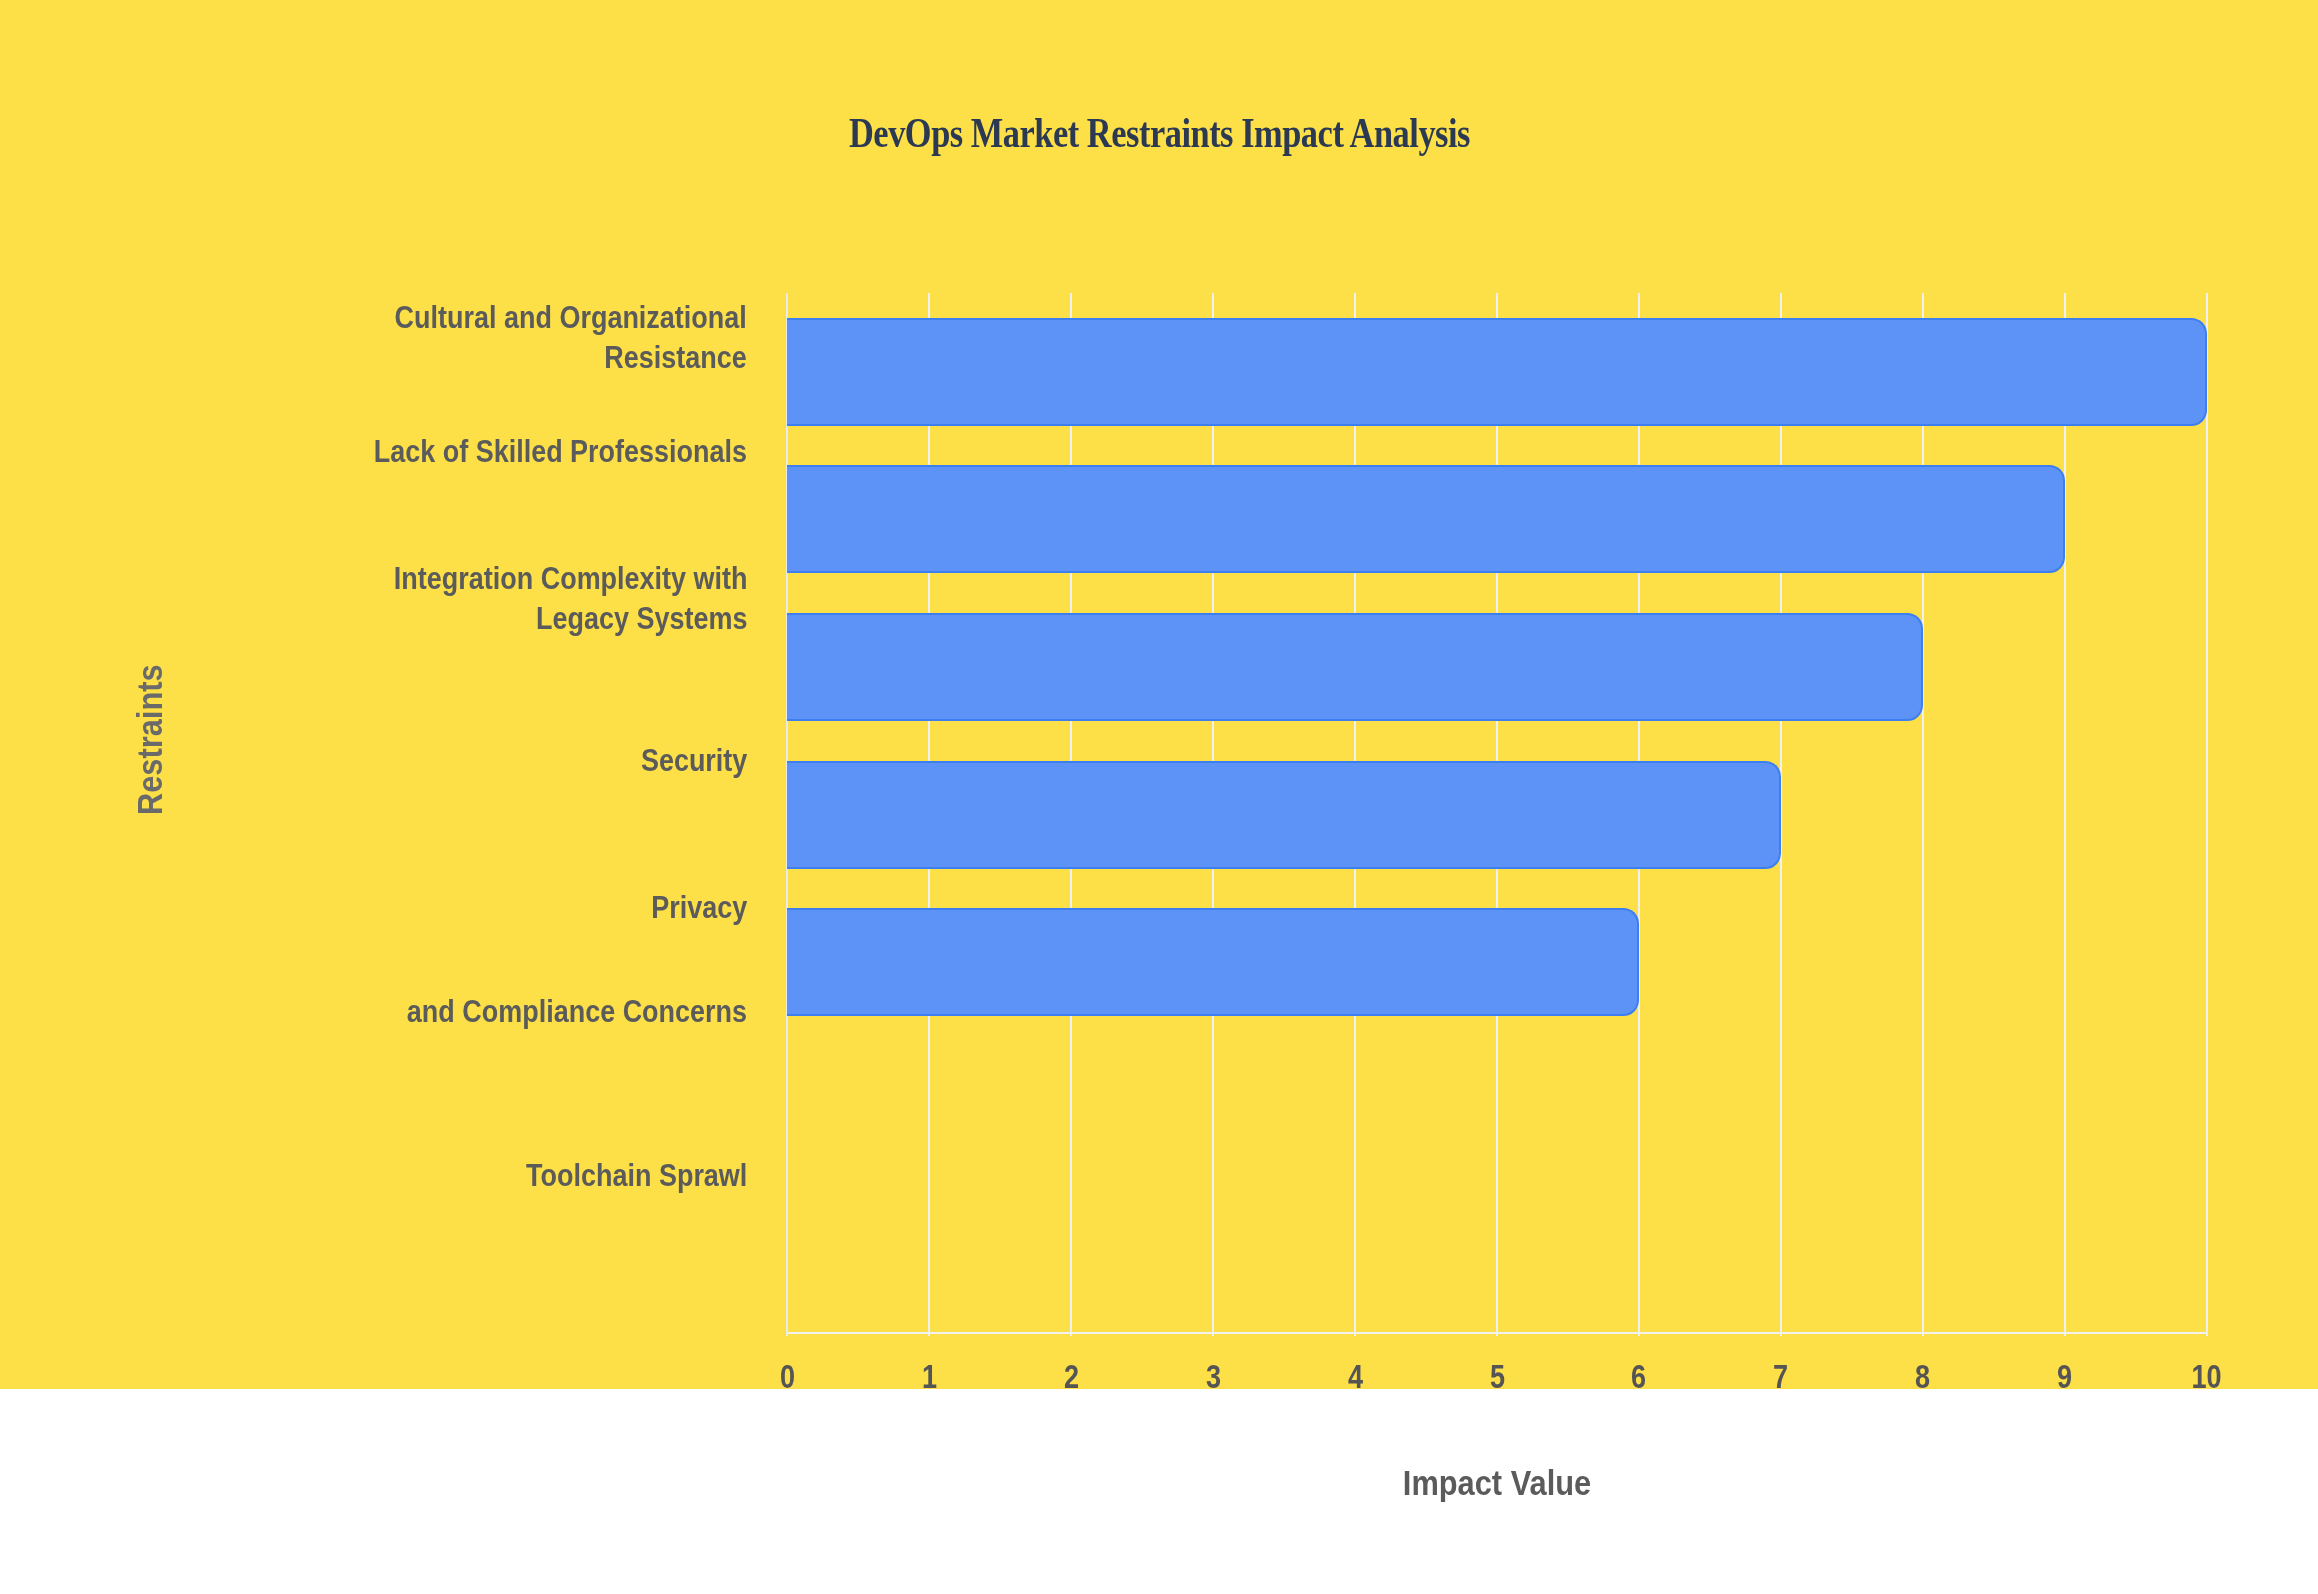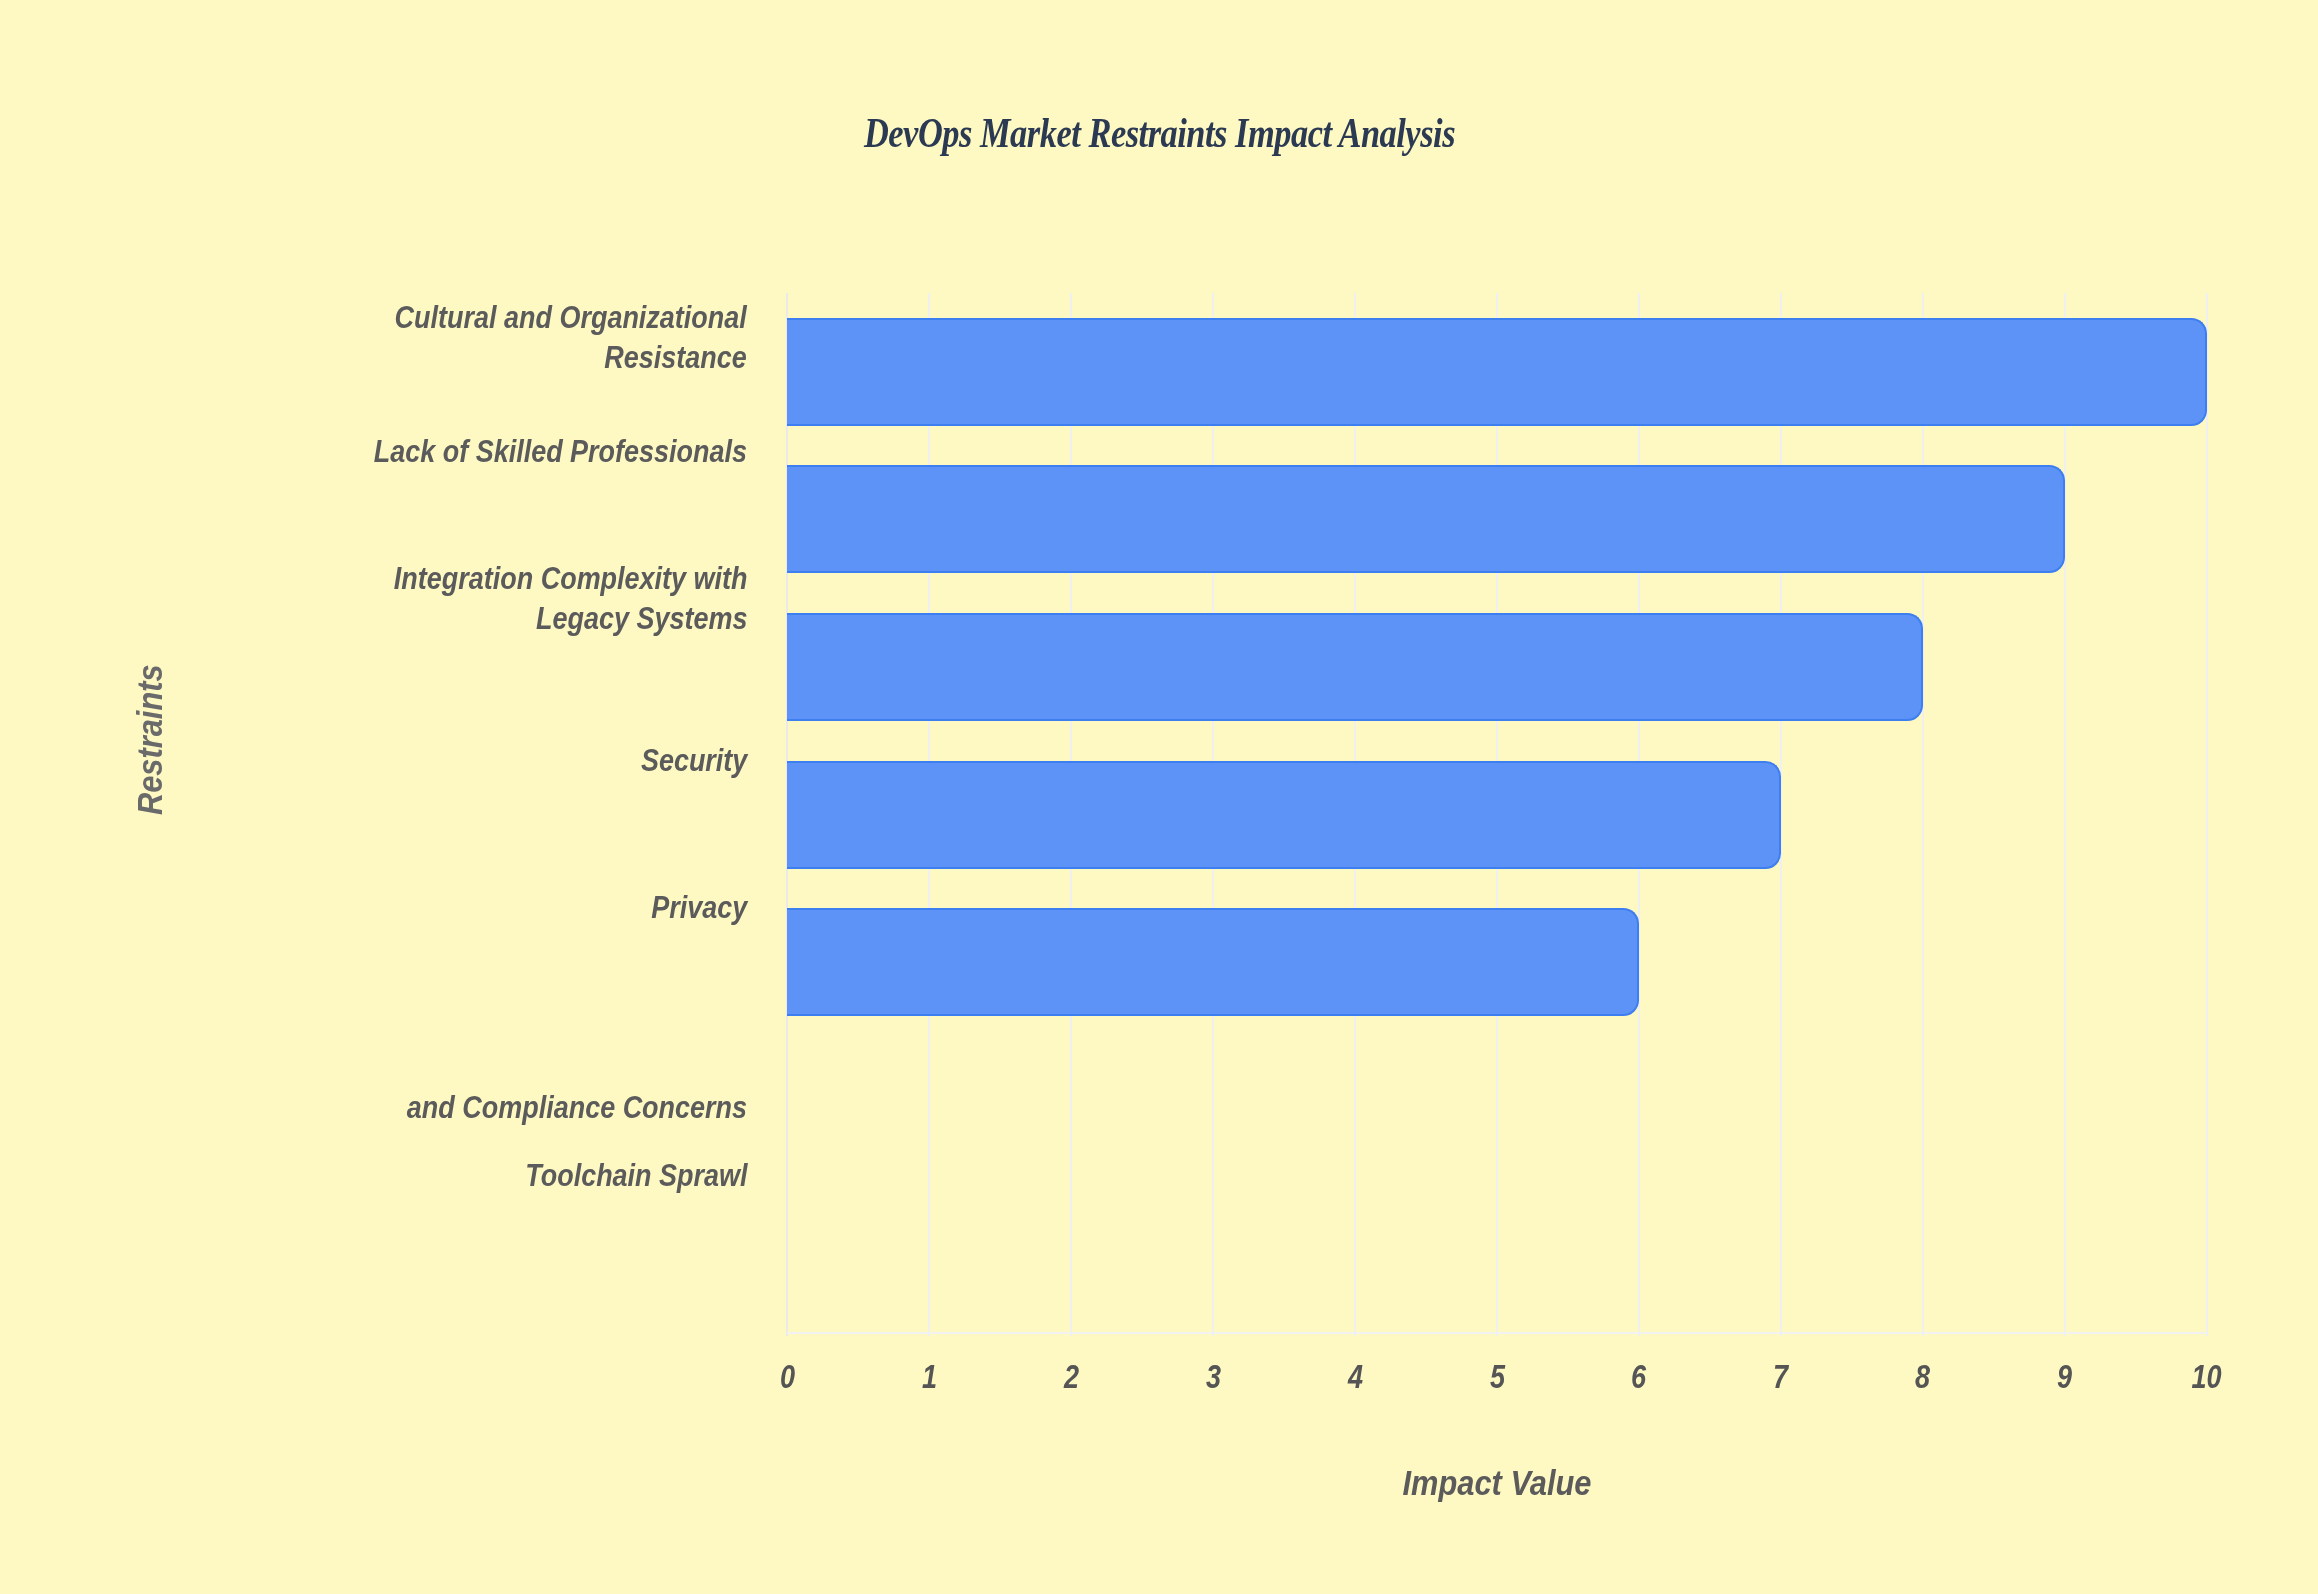--- a/index.html
+++ b/index.html
@@ -10,23 +10,22 @@
   body {
     width: 2319px;
     height: 1594px;
     font-family: "Liberation Sans", sans-serif;
     overflow: hidden;
   }
 
   .chart-canvas {
     position: relative;
     width: 2319px;
-    height: 1594px;
-    background: #fef9c3;
-    font-style: italic;
+    height: 1389px;
+    background: #fde047;
   }
 
   
   .chart-title {
     position: absolute;
     left: 0;
     top: 107px;
     width: 2319px;
     text-align: center;
     font-family: "Liberation Serif", "DejaVu Serif", serif;
@@ -220,21 +219,21 @@
       <div class="ytick-wrap" style="top: 559px; height: 148px;">
         <div class="ytick-text">Integration Complexity with
 Legacy Systems</div>
       </div>
       <div class="ytick-wrap" style="top: 741px; height: 148px; padding-left: 34px;">
         <div class="ytick-text">Security</div>
       </div>
       <div class="ytick-wrap" style="top: 888px; height: 148px;">
         <div class="ytick-text">Privacy</div>
       </div>
-      <div class="ytick-wrap" style="top: 1088px; height: 148px; padding-left: 45px;">
+      <div class="ytick-wrap" style="top: 992px; height: 148px; padding-left: 45px;">
         <div class="ytick-text">and Compliance Concerns</div>
       </div>
       <div class="ytick-wrap" style="top: 1156px; height: 148px;">
         <div class="ytick-text">Toolchain Sprawl</div>
       </div>
     </div>
   <div id="xtick-labels">
       <div class="xtick" style="left: 787px;">0</div>
       <div class="xtick" style="left: 929px;">1</div>
       <div class="xtick" style="left: 1071px;">2</div>

